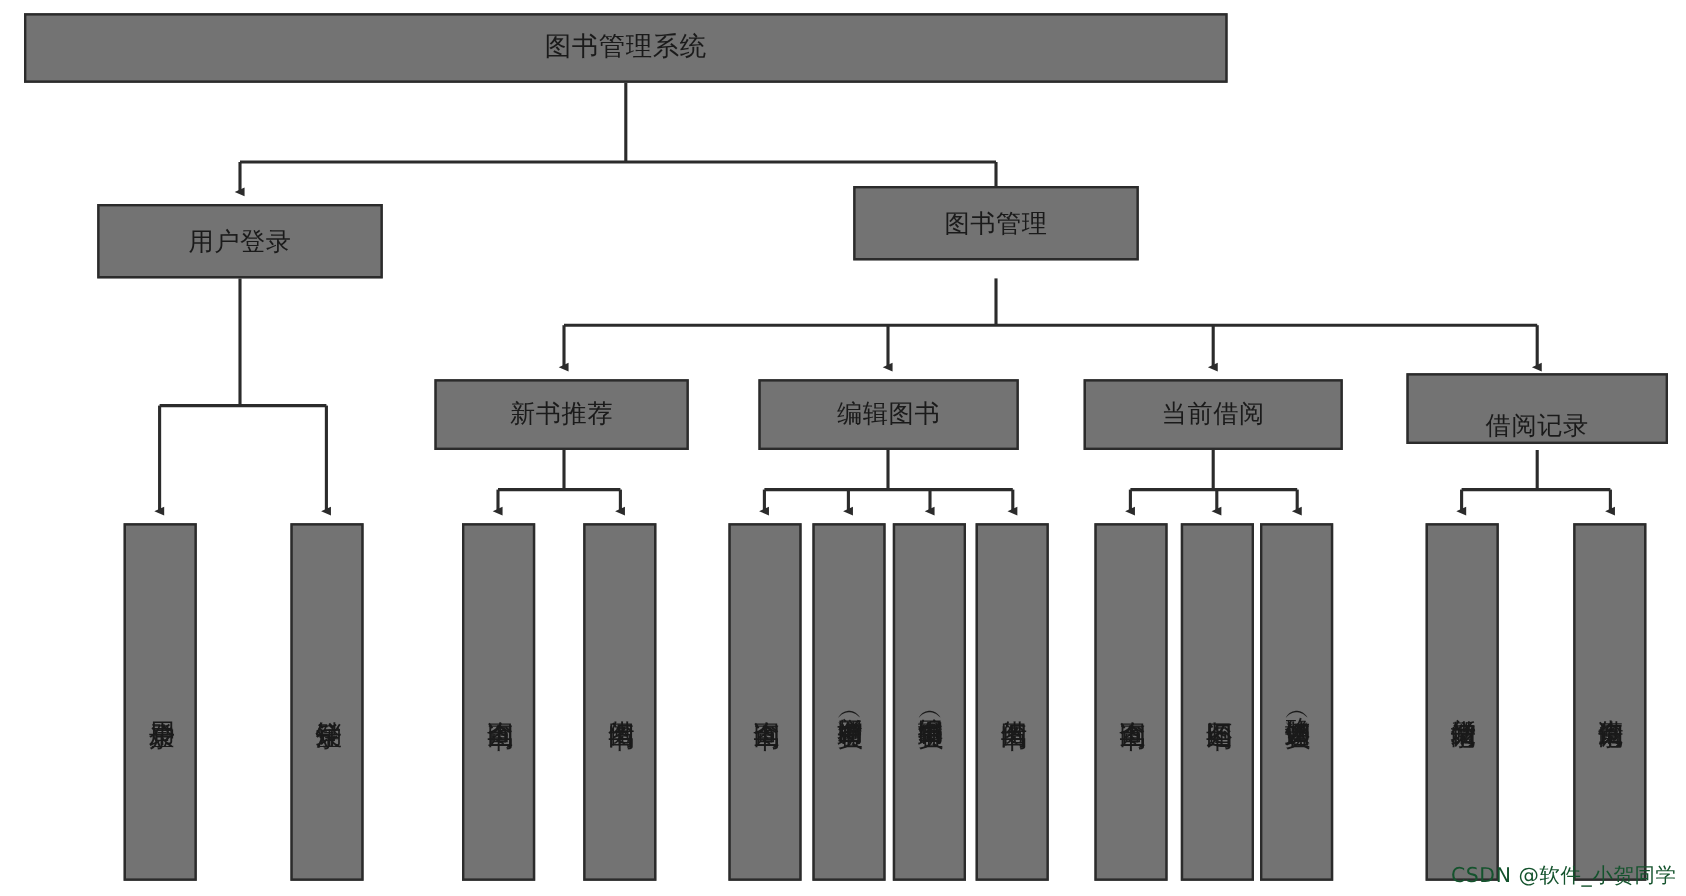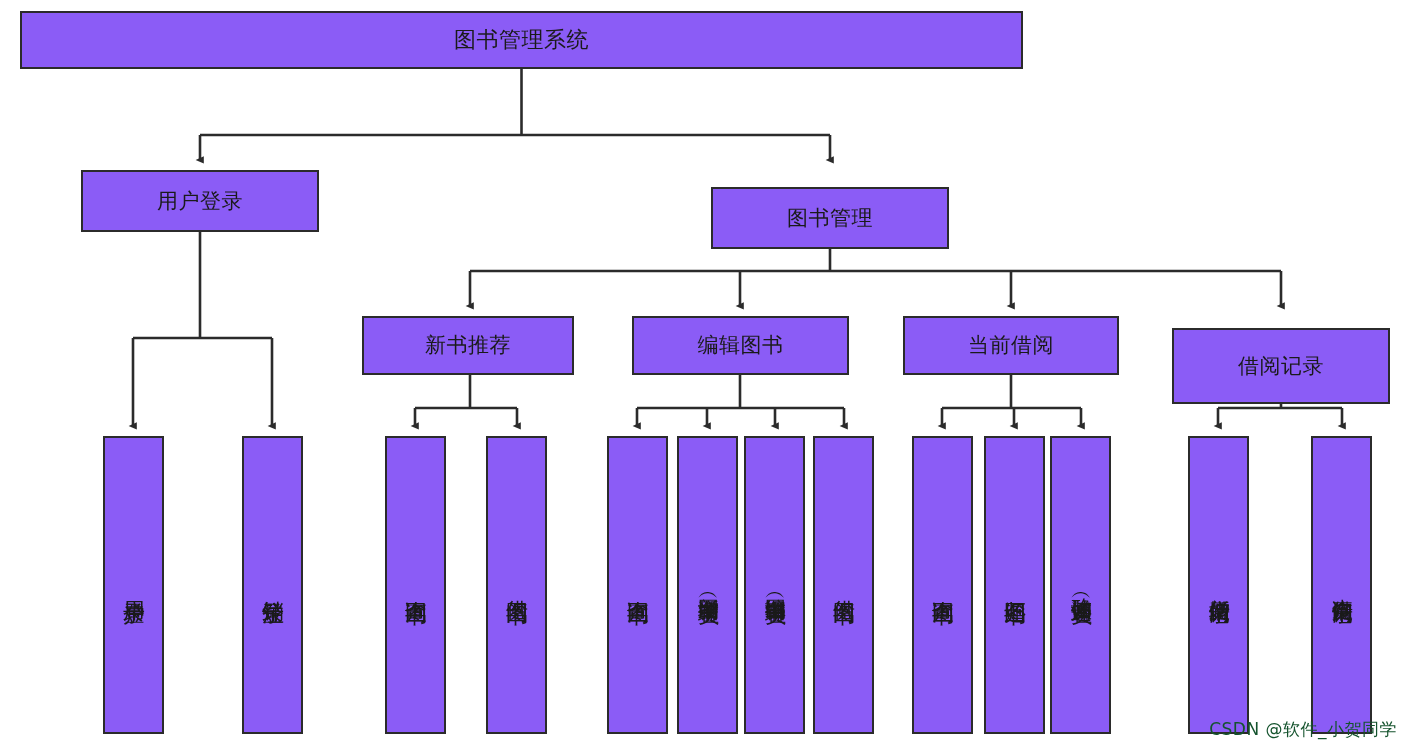--- a/index.html
+++ b/index.html
@@ -24,21 +24,21 @@
     position: absolute;
     left: 0;
     top: 0;
     width: 1405px;
     height: 747px;
     pointer-events: none;
   }
   .node {
     position: absolute;
     box-sizing: border-box;
-    background: #8b5cf6;
+    background: #737373;
     border: 2px solid #2b2b2b;
     display: flex;
     align-items: center;
     justify-content: center;
     color: #1a1a1a;
     z-index: 2;
   }
   .node .label {
     display: block;
     text-align: center;
@@ -137,34 +137,34 @@
     </g>
   </svg>
 
   <div class="node h root" style="left:20px; top:11px; width:1003px; height:58px;">
     <span class="label">图书管理系统</span>
   </div>
 
   <div class="node h" style="left:81px; top:170px; width:238px; height:62px;">
     <span class="label">用户登录</span>
   </div>
-  <div class="node h" style="left:711px; top:187px; width:238px; height:62px;">
+  <div class="node h" style="left:711px; top:155px; width:238px; height:62px;">
     <span class="label">图书管理</span>
   </div>
 
   <div class="node h" style="left:362px; top:316px; width:212px; height:59px;">
     <span class="label">新书推荐</span>
   </div>
   <div class="node h" style="left:632px; top:316px; width:217px; height:59px;">
     <span class="label">编辑图书</span>
   </div>
   <div class="node h" style="left:903px; top:316px; width:216px; height:59px;">
     <span class="label">当前借阅</span>
   </div>
-  <div class="node h" style="left:1172px; top:328px; width:218px; height:76px;">
+  <div class="node h" style="left:1172px; top:311px; width:218px; height:59px;align-items:flex-end;">
     <span class="label">借阅记录</span>
   </div>
 
   <div class="node v" style="left:103px; top:436px; width:61px; height:298px;">
     <span class="label">用户登录</span>
   </div>
   <div class="node v" style="left:242px; top:436px; width:61px; height:298px;">
     <span class="label">注销登录</span>
   </div>
 

